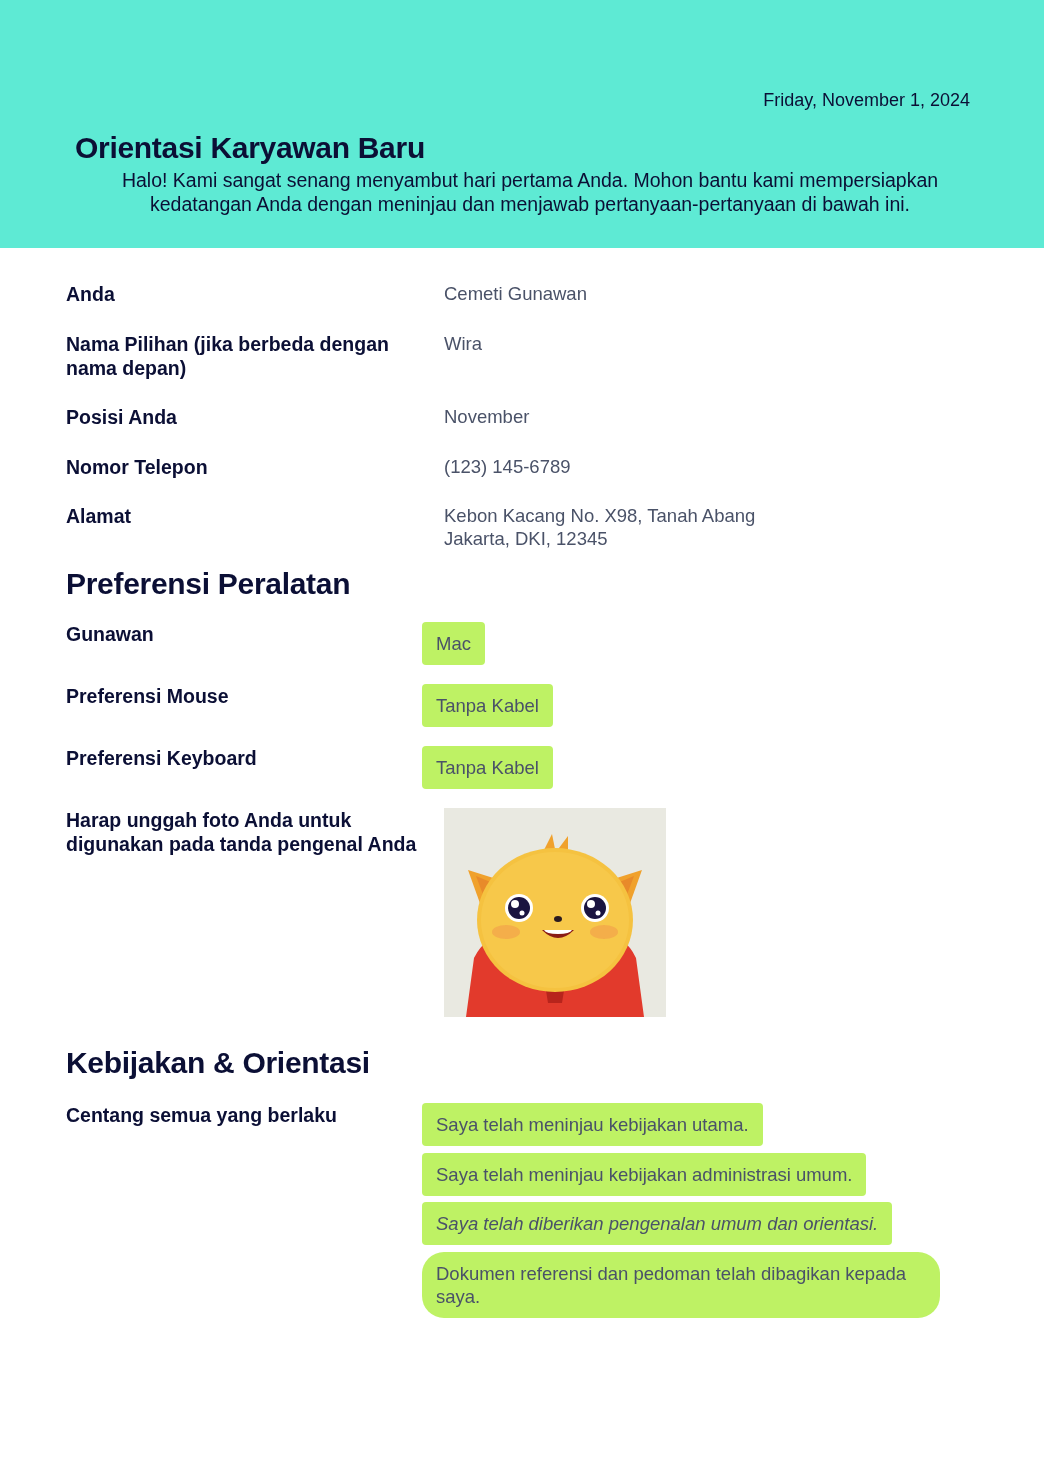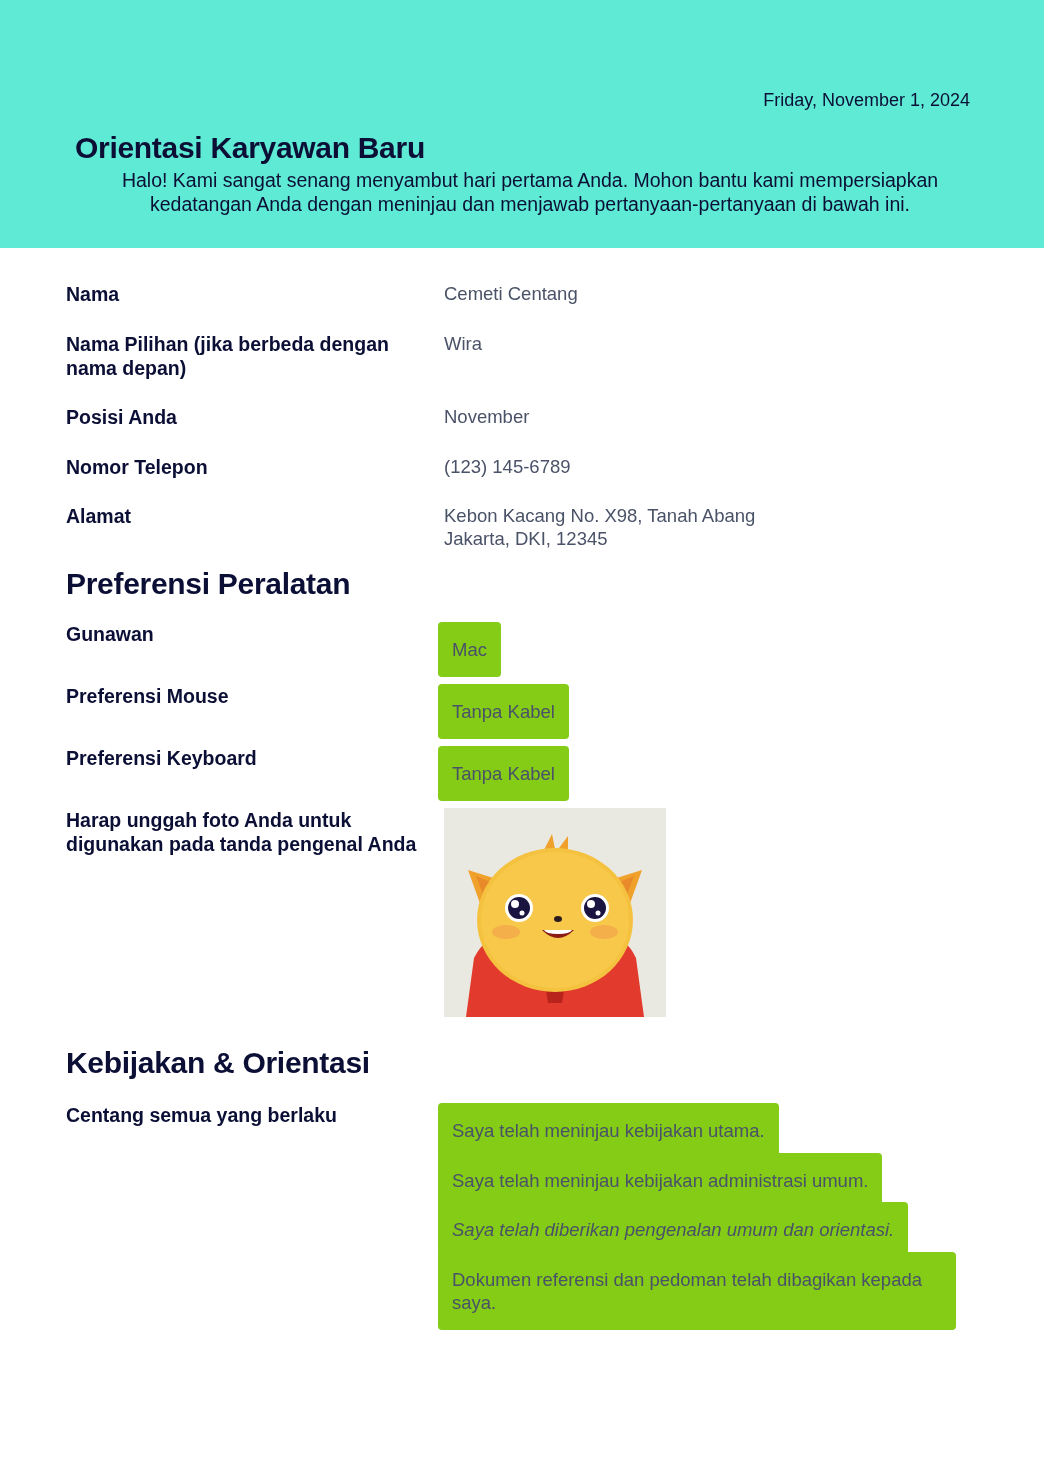--- a/index.html
+++ b/index.html
@@ -10,37 +10,37 @@
   .header .date { position: absolute; right: 74px; top: 90px; font-size: 18px; color: #0b0f35; }
   .header .title { position: absolute; left: 75px; top: 131px; font-size: 30px; font-weight: bold; color: #0b0f35; letter-spacing: -0.3px; }
   .header .intro { position: absolute; left: 75px; top: 169px; width: 910px; font-size: 19.5px; line-height: 23.5px; color: #0b0f35; text-align: center; }
 
   .row { position: absolute; left: 66px; width: 920px; }
   .label { position: absolute; left: 0; top: 0; width: 365px; font-size: 19.5px; font-weight: bold; line-height: 24px; color: #0b0f35; }
   .value { position: absolute; left: 378px; top: 0; font-size: 18.5px; line-height: 23px; color: #4a5268; }
 
   .section-title { position: absolute; left: 66px; font-size: 30px; font-weight: bold; color: #0b0f35; letter-spacing: -0.3px; }
 
-  .pill { position: absolute; left: 372px; background: #84cc16; border-radius: 4px; color: #4a5268; font-size: 18.5px; line-height: 23px; padding: 16px 14px; }
+  .pill { position: absolute; left: 356px; background: #bef264; border-radius: 4px; color: #4a5268; font-size: 18.5px; line-height: 23px; padding: 10px 14px; }
 
   .photo { position: absolute; left: 378px; top: 0; width: 222px; height: 209px; background: #e9e9e1; overflow: hidden; }
   .photo svg { display: block; }
 </style>
 </head>
 <body>
 
 <div class="header">
   <div class="date">Friday, November 1, 2024</div>
   <h1 class="title">Orientasi Karyawan Baru</h1>
   <p class="intro">Halo! Kami sangat senang menyambut hari pertama Anda. Mohon bantu kami mempersiapkan kedatangan Anda dengan meninjau dan menjawab pertanyaan-pertanyaan di bawah ini.</p>
 </div>
 
 <div class="row" style="top:282px;">
-  <div class="label">Nama</div>
-  <div class="value" style="top:0px;">Cemeti Centang</div>
+  <div class="label">Anda</div>
+  <div class="value" style="top:0px;">Cemeti Gunawan</div>
 </div>
 
 <div class="row" style="top:332px;">
   <div class="label">Nama Pilihan (jika berbeda dengan nama depan)</div>
   <div class="value">Wira</div>
 </div>
 
 <div class="row" style="top:405px;">
   <div class="label">Posisi Anda</div>
   <div class="value">November</div>
@@ -117,14 +117,14 @@
   </div>
 </div>
 
 <h2 class="section-title" style="top:1046px;">Kebijakan &amp; Orientasi</h2>
 
 <div class="row" style="top:1103px;">
   <div class="label">Centang semua yang berlaku</div>
   <div class="pill" style="top:0;">Saya telah meninjau kebijakan utama.</div>
   <div class="pill" style="top:50px;">Saya telah meninjau kebijakan administrasi umum.</div>
   <div class="pill" style="top:99px;font-style:italic;">Saya telah diberikan pengenalan umum dan orientasi.</div>
-  <div class="pill" style="top:149px; width:518px;">Dokumen referensi dan pedoman telah dibagikan kepada saya.</div>
+  <div class="pill" style="top:149px; width:518px;border-radius:22px;">Dokumen referensi dan pedoman telah dibagikan kepada saya.</div>
 </div>
 
 </body></html>

